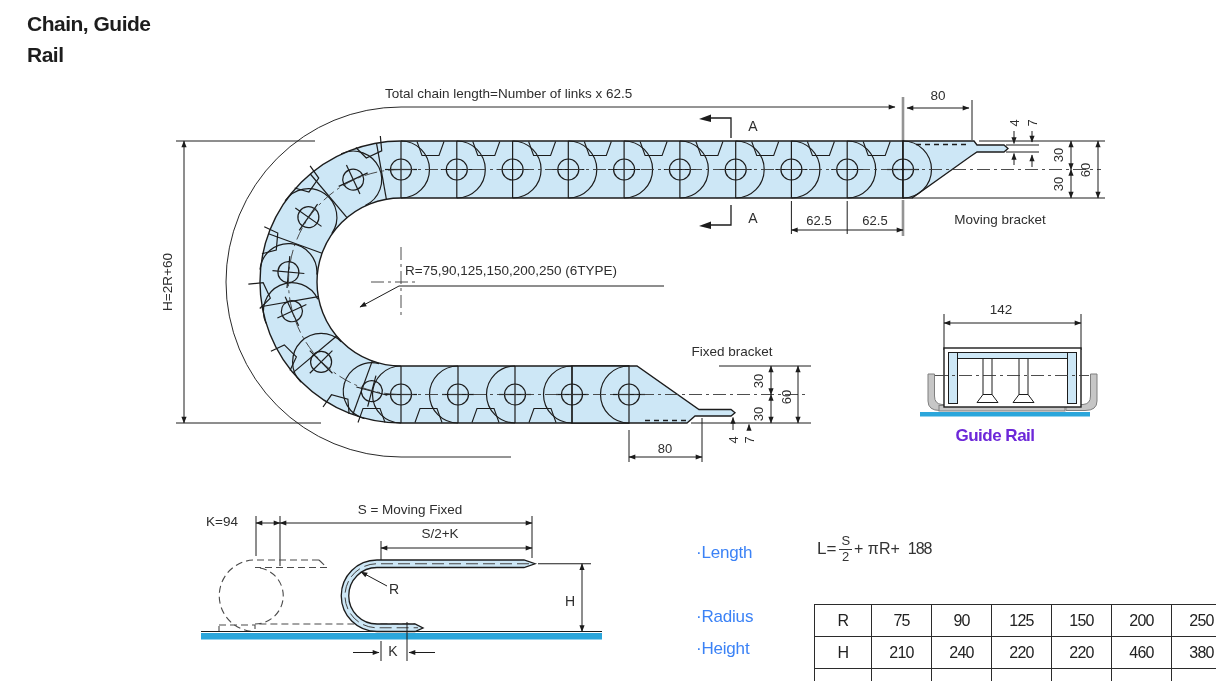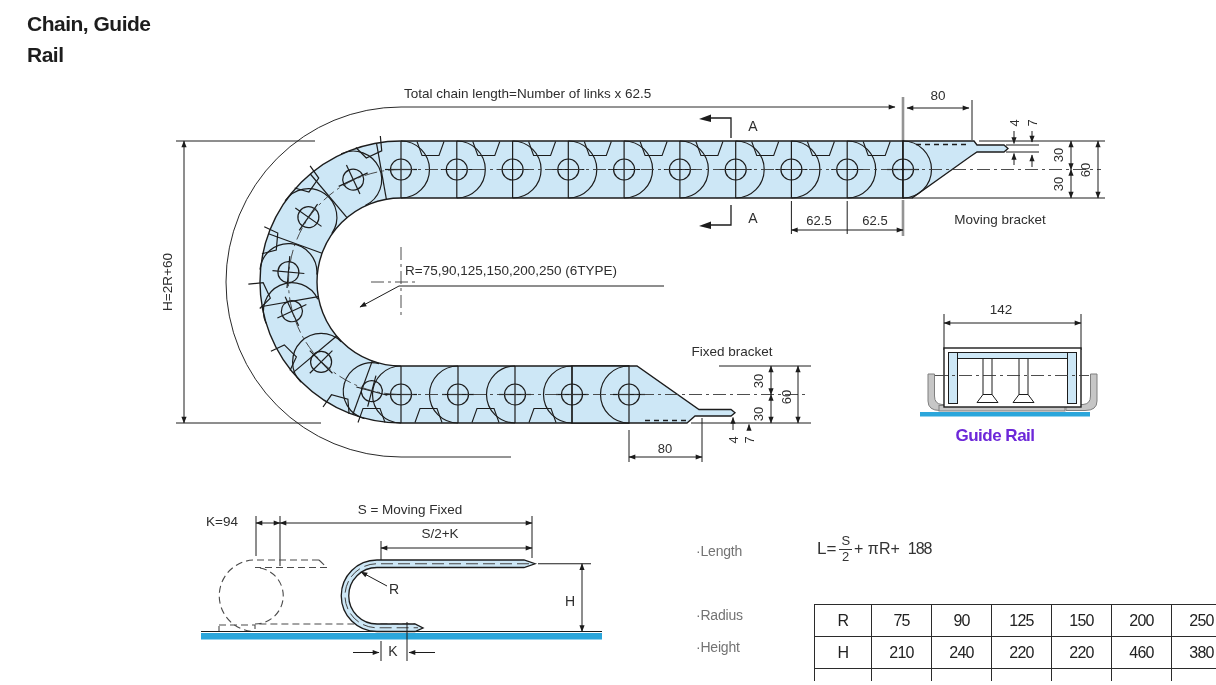--- a/index.html
+++ b/index.html
@@ -8,21 +8,21 @@
   svg{position:absolute;left:0;top:0;}
   .lbl{position:absolute;font-size:13px;color:#2e2e2e;white-space:nowrap;line-height:1;}
   .c{transform:translate(-50%,-50%);text-align:center;}
   .rot{transform:translate(-50%,-50%) rotate(-90deg);}
   .sm{font-size:13px;}
   .md{font-size:13.5px;}
   .lg{font-size:14px;}
   .title{position:absolute;left:8px;top:8px;font-size:21px;font-weight:600;color:#1d1d1d;
          letter-spacing:-0.5px;line-height:31px;}
   .railcap{font-size:17px;font-weight:600;color:#6d28d9;letter-spacing:-0.5px;}
-  .spec{position:absolute;font-size:14px;color:#737373;letter-spacing:-0.2px;}
+  .spec{position:absolute;font-size:17px;color:#3b82f6;letter-spacing:-0.2px;}
   .formula{position:absolute;left:798px;top:534px;display:flex;align-items:center;
            font-size:16px;color:#333;}
   .formula .lhs{font-size:17px;margin-right:1px;}
   .frac{display:inline-flex;flex-direction:column;align-items:center;font-size:13px;line-height:1.15;margin:0 1px;}
   .frac .num{padding:0 3px;}
   .frac .den{border-top:1.2px solid #333;padding:0 3px;}
   .tail{margin-left:8px;letter-spacing:-1px;}
   #spec-table{position:absolute;left:795px;top:604px;border-collapse:collapse;}
   #spec-table td{border:1.6px solid #2b2b2b;text-align:center;font-size:16px;color:#222;
                  letter-spacing:-0.8px;padding:0;height:31px;}
@@ -243,21 +243,21 @@
       <line x1="416" y1="652.5" x2="390" y2="652.5" marker-end="url(#m)"></line>
     </g>
   </g>
 </svg>
 
 <div class="title">
   <div>Chain, Guide</div>
   <div>Rail</div>
 </div>
 
-<div class="lbl md" style="left:385px;top:87px">Total chain length=Number of links x 62.5</div>
+<div class="lbl md" style="left:366px;top:87px">Total chain length=Number of links x 62.5</div>
 <div class="lbl c md" style="left:919px;top:96px">80</div>
 <div class="lbl rot sm" style="left:995px;top:123px">4</div>
 <div class="lbl rot sm" style="left:1013px;top:123px">7</div>
 <div class="lbl rot sm" style="left:1039px;top:155px">30</div>
 <div class="lbl rot sm" style="left:1039px;top:184px">30</div>
 <div class="lbl rot sm" style="left:1066px;top:170px">60</div>
 <div class="lbl c lg" style="left:734px;top:126px">A</div>
 <div class="lbl c lg" style="left:734px;top:218px">A</div>
 <div class="lbl c sm" style="left:800px;top:220px">62.5</div>
 <div class="lbl c sm" style="left:856px;top:220px">62.5</div>

